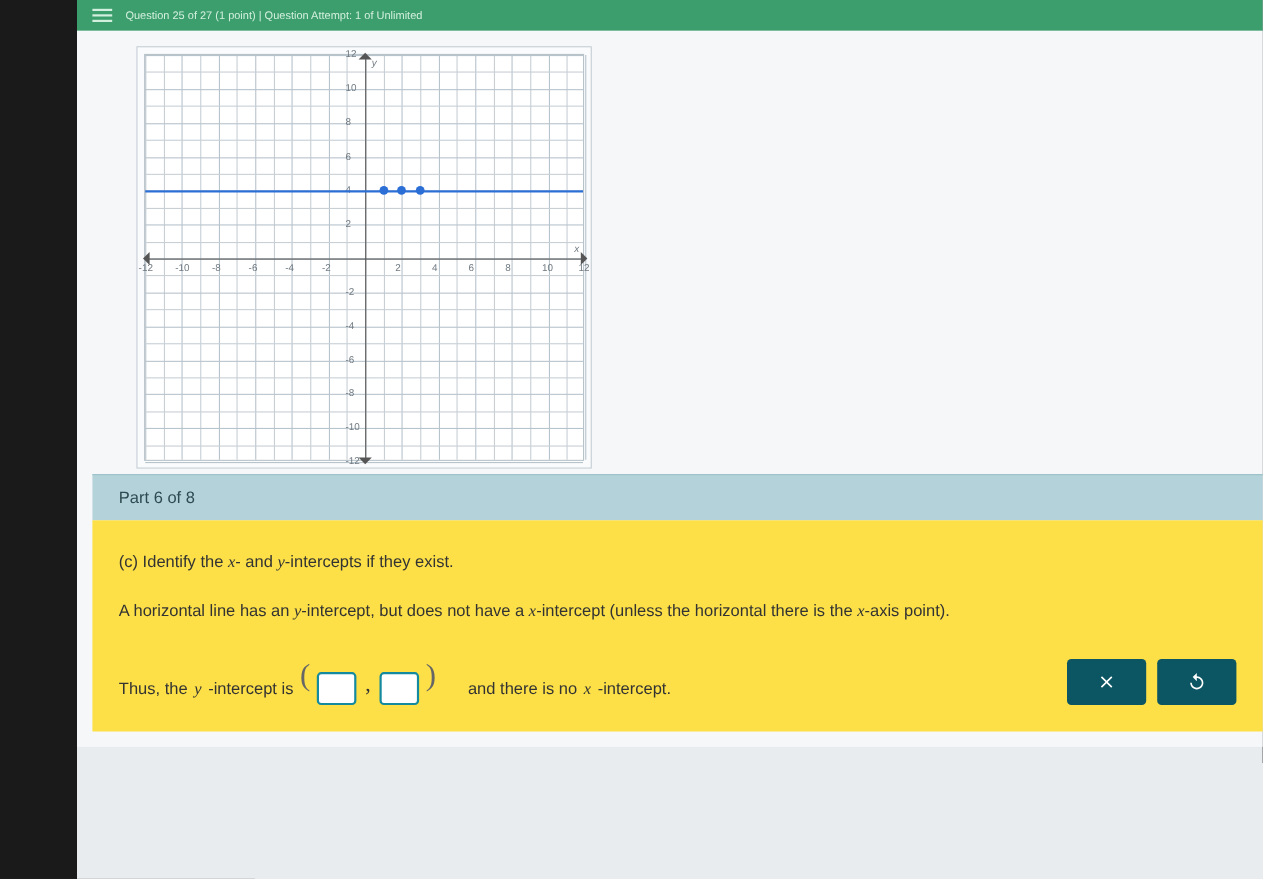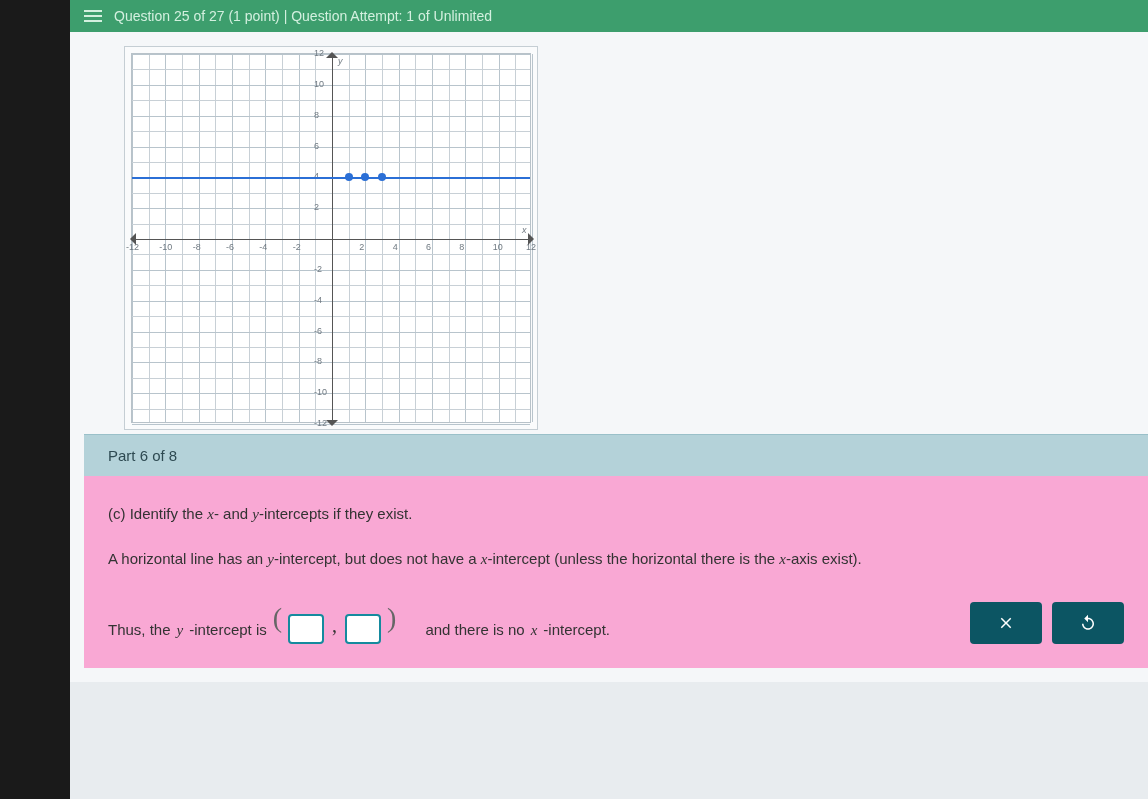--- a/index.html
+++ b/index.html
@@ -17,21 +17,21 @@
     }
     .page {
       background: #e8ecef;
       width: 100%;
       min-height: 799px;
     }
     .header-bar {
       background: #3d9e6d;
       color: #d3f0df;
       padding: 8px 14px;
-      font-size: 14px;
+      font-size: 10px;
       display: flex;
       align-items: center;
       gap: 12px;
     }
     .menu-icon {
       display: inline-flex;
       flex-direction: column;
       gap: 3px;
       cursor: pointer;
     }
@@ -120,21 +120,21 @@
       background: #1d6eb5;
     }
     .part-header {
       background: #b4d2d9;
       border-top: 1px solid #9ac0c9;
       padding: 12px 24px;
       font-size: 15px;
       color: #2e4a52;
     }
     .part-body {
-      background: #f9a8d4;
+      background: #fde047;
       padding: 24px;
       font-size: 15px;
       color: #333;
       line-height: 1.9;
     }
     .italic { font-style: italic; font-family: 'Times New Roman', serif; }
     .answer-row {
       display: flex;
       align-items: flex-end;
       flex-wrap: wrap;
@@ -279,21 +279,21 @@
 
       <div class="part-header">
         <span>Part 6 of 8</span>
       </div>
 
       <div class="part-body">
         <p>
           <span>(c) Identify the </span><span class="italic">x</span><span>- and </span><span class="italic">y</span><span>-intercepts if they exist.</span>
         </p>
         <p style="margin-top:16px;">
-          <span>A horizontal line has an </span><span class="italic">y</span><span>-intercept, but does not have a </span><span class="italic">x</span><span>-intercept (unless the horizontal there is the </span><span class="italic">x</span><span>-axis exist).</span>
+          <span>A horizontal line has an </span><span class="italic">y</span><span>-intercept, but does not have a </span><span class="italic">x</span><span>-intercept (unless the horizontal there is the </span><span class="italic">x</span><span>-axis point).</span>
         </p>
         <div class="answer-row">
           <span>Thus, the </span>
             <span class="italic">y</span>
             <span>-intercept is</span>
           <span class="paren">(</span>
           <input class="answer-box" style="">
           <span class="comma">,</span>
           <input class="answer-box" style="">
           <span class="paren">)</span>

